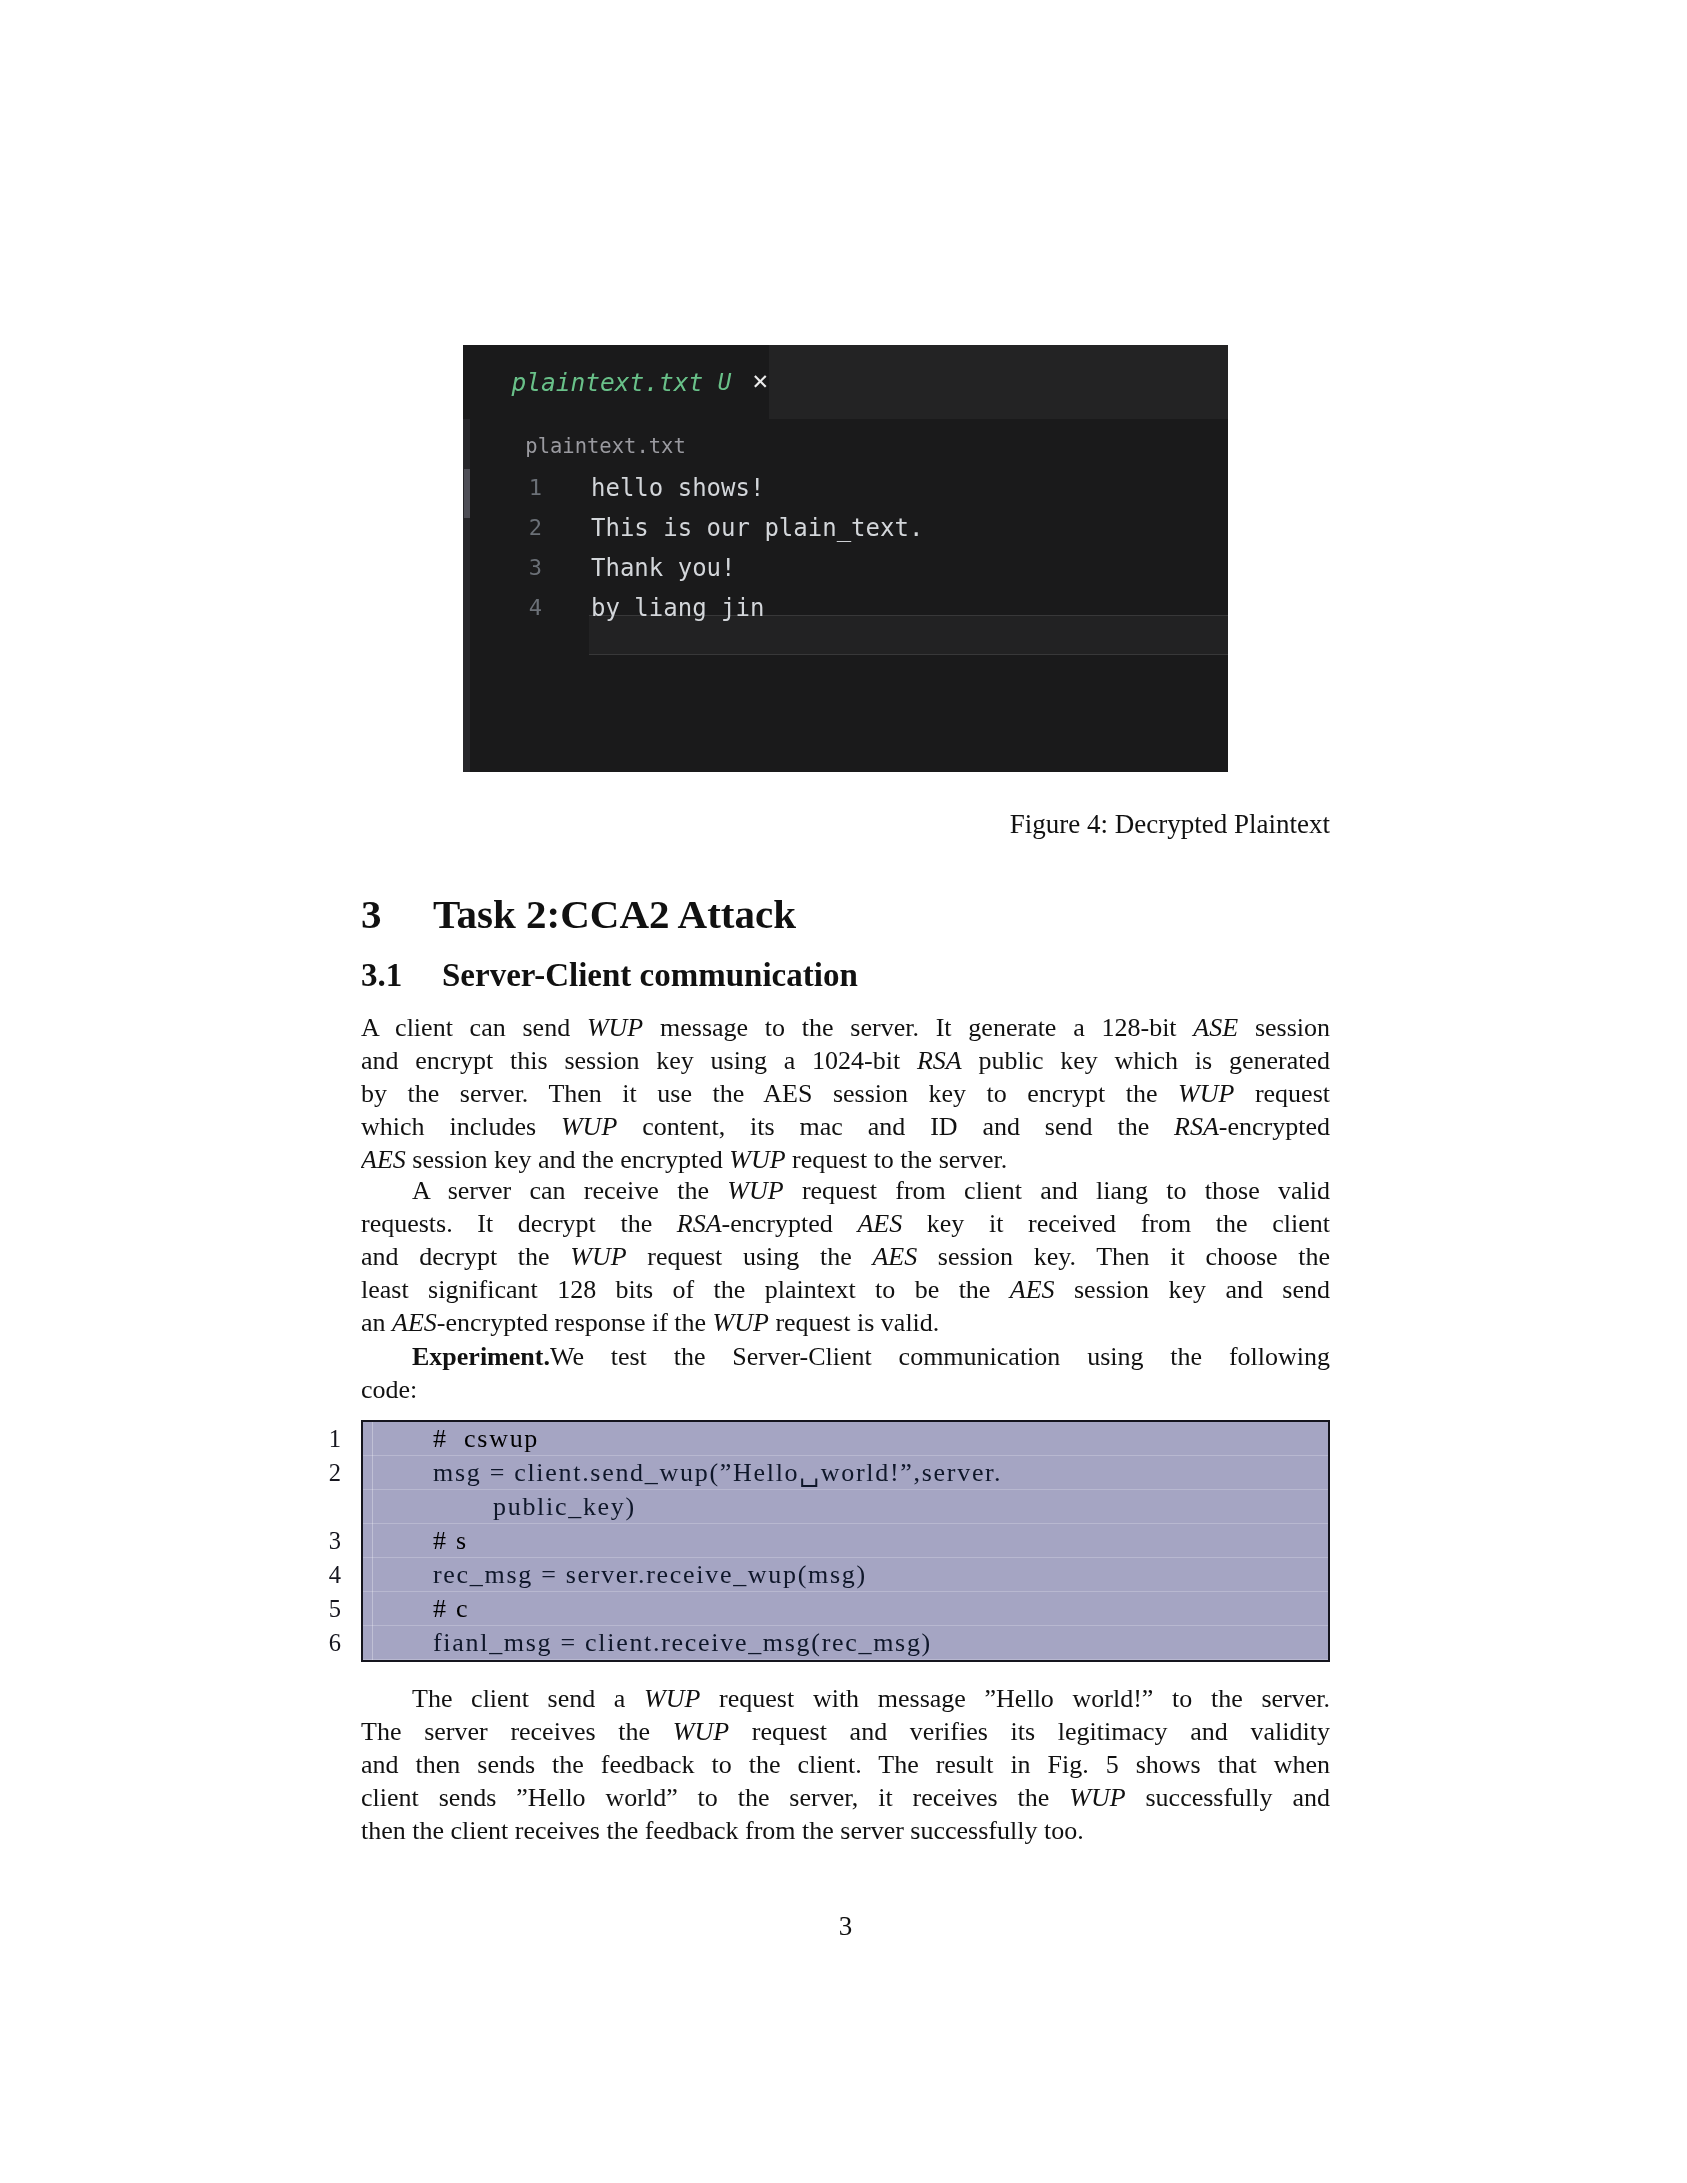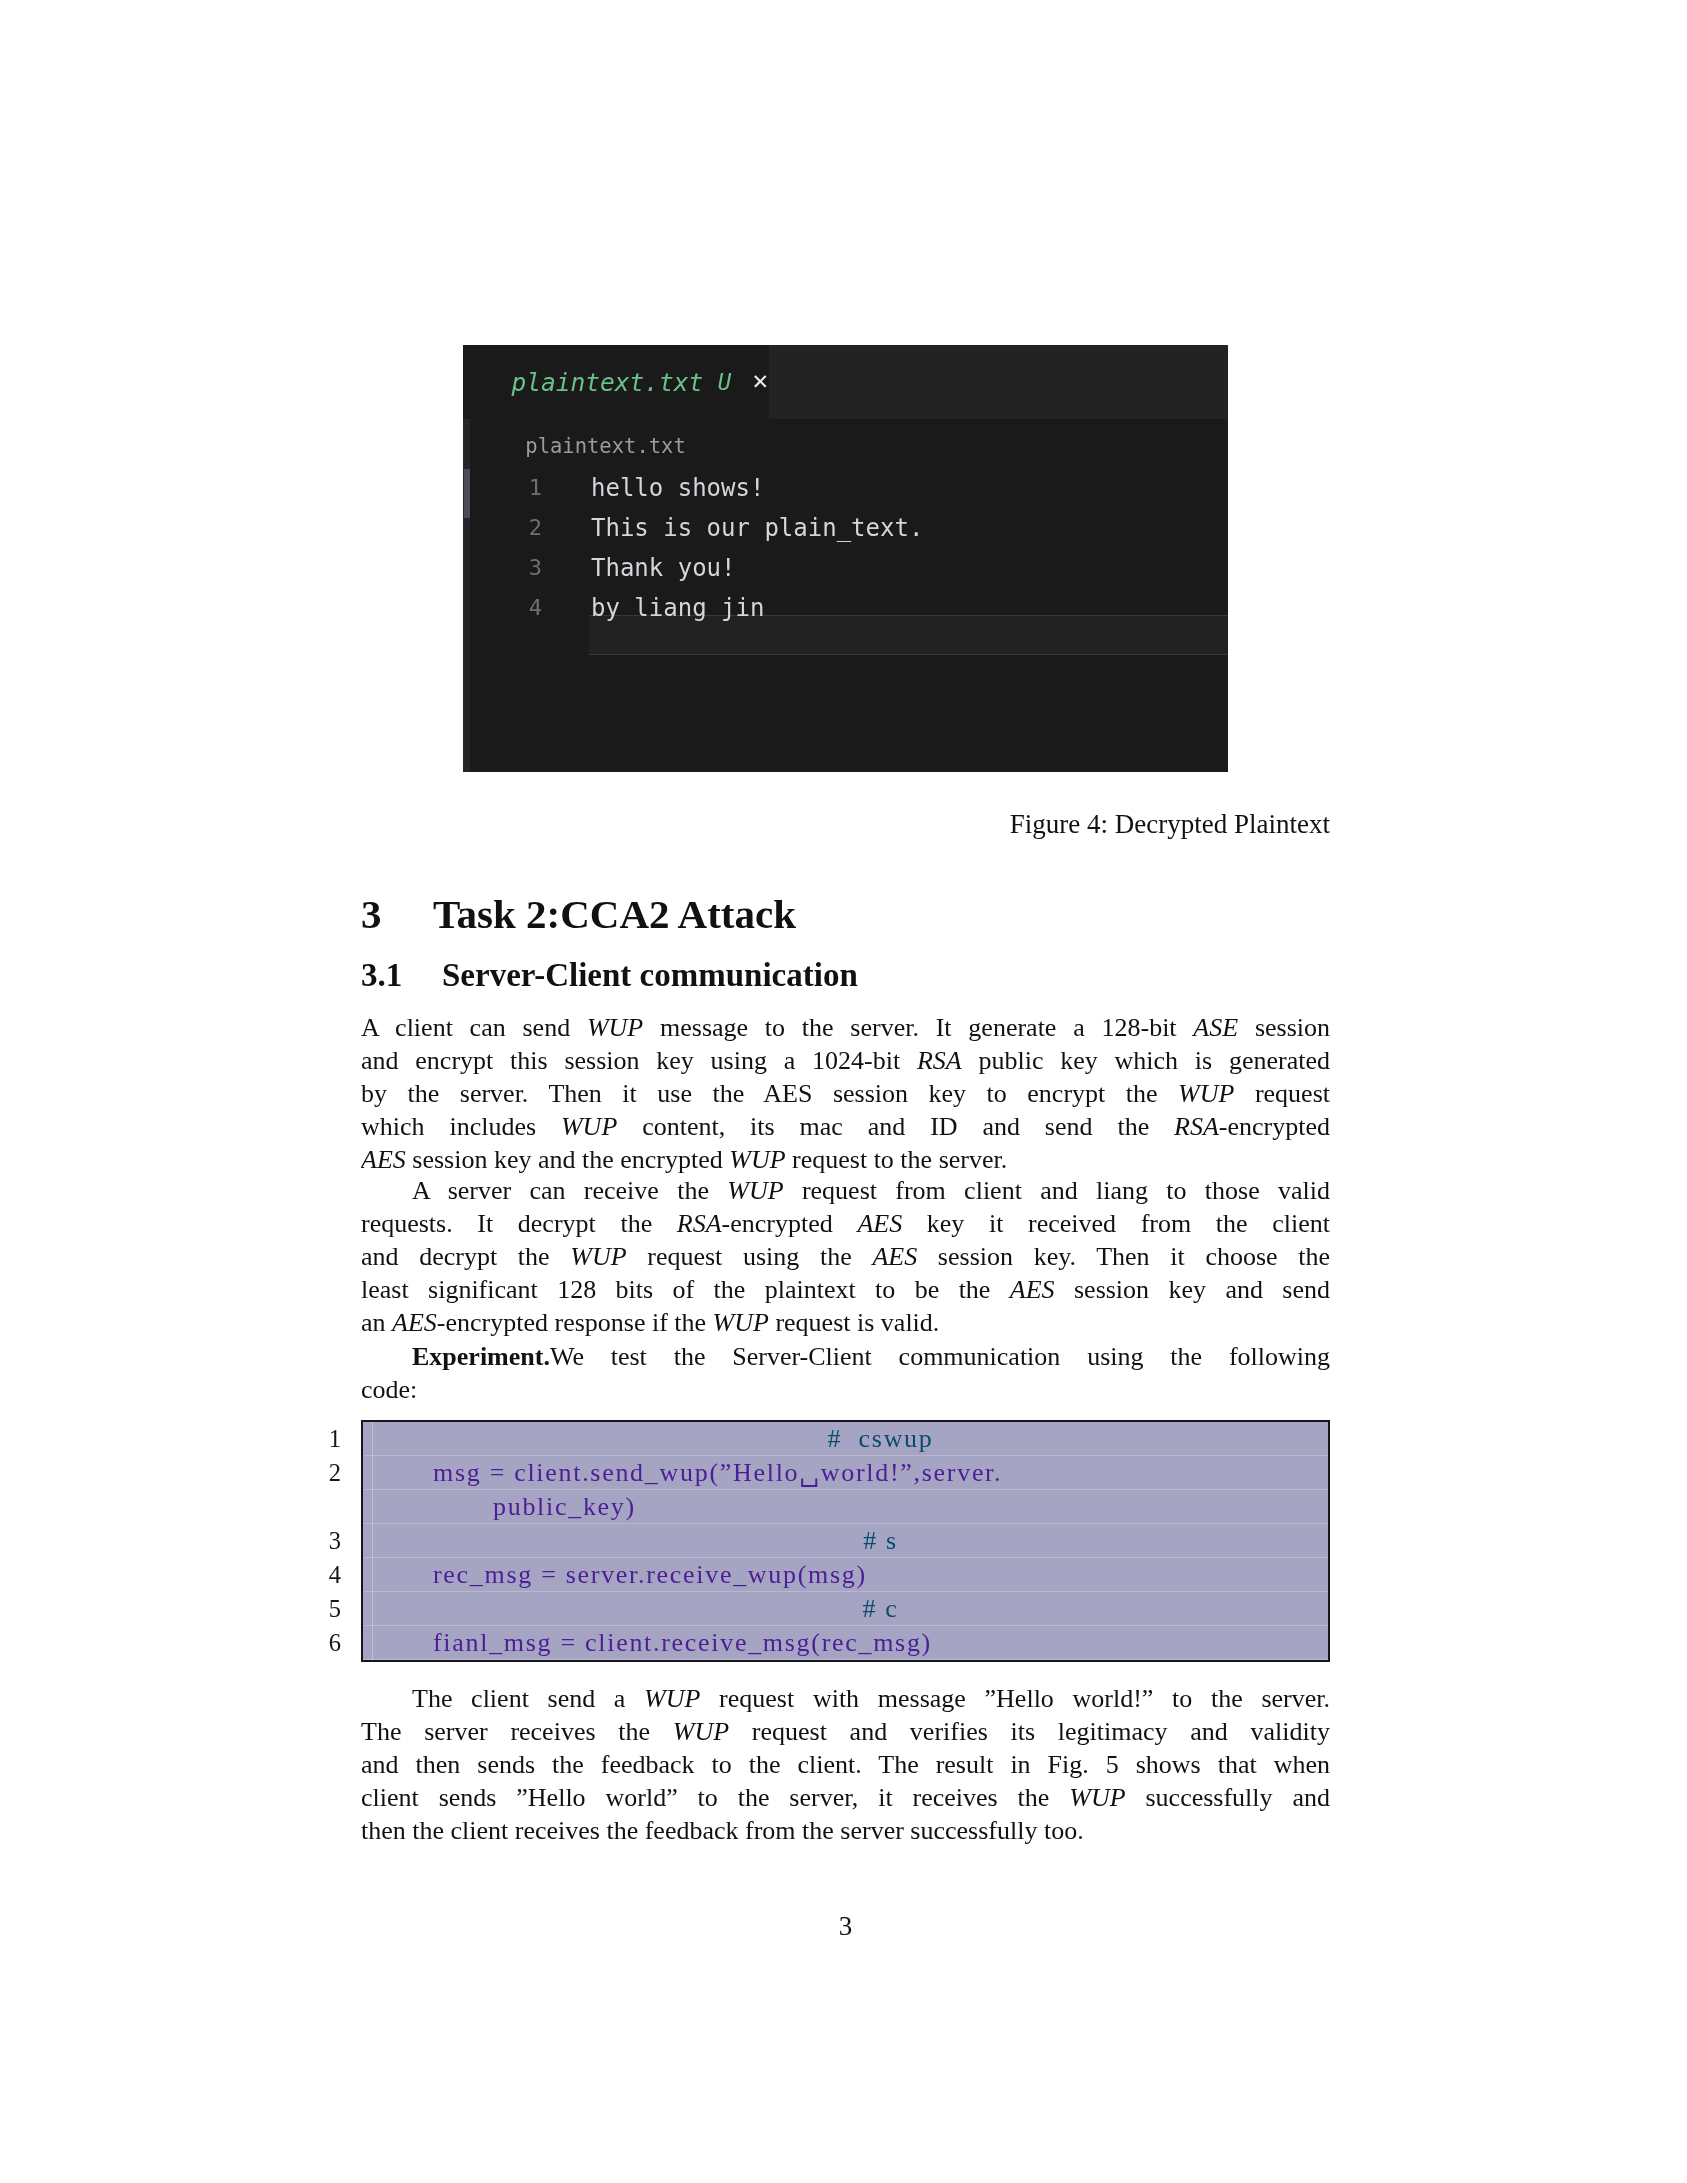--- a/index.html
+++ b/index.html
@@ -59,21 +59,21 @@
   .listing-nums { position:absolute; left:278px; top:1422px; width:63px; }
   .listing-nums .lnum { height:34px; line-height:34px; text-align:right; font-size:24.5px; color:#16161f; }
   .listing-box { position:absolute; left:361px; top:1420px; width:969px; height:242px;
                  background:#a5a5c3; border:2.6px solid #15151e; }
   .listing-inner { position:absolute; left:0; top:0; right:0; bottom:0; }
   .listing-vline { position:absolute; left:8.6px; top:0; bottom:0; width:0.7px; background:rgba(255,255,255,0.30); }
   .lrow { height:34px; line-height:34px; white-space:pre; font-size:26px; letter-spacing:1.7px;
           border-bottom:0.7px solid rgba(255,255,255,0.22);
           font-family:"Liberation Serif","DejaVu Serif","DejaVu Sans",serif; }
   .lrow.ind1 { padding-left:70px; } .lrow.ind2 { padding-left:130px; }
-  .lrow.comment { color:#0c4a6e;text-align:center; } .lrow.code { color:#4c1d95; }
+  .lrow.comment { color:#000000; } .lrow.code { color:#0f172a; }
 
   .pagenum { position:absolute; left:361px; top:1911px; width:969px; text-align:center; font-size:27px; }
 </style>
 </head>
 <body>
 
 <div class="page">
 
   <div class="vsfig">
     <div class="vs-tabbar">

